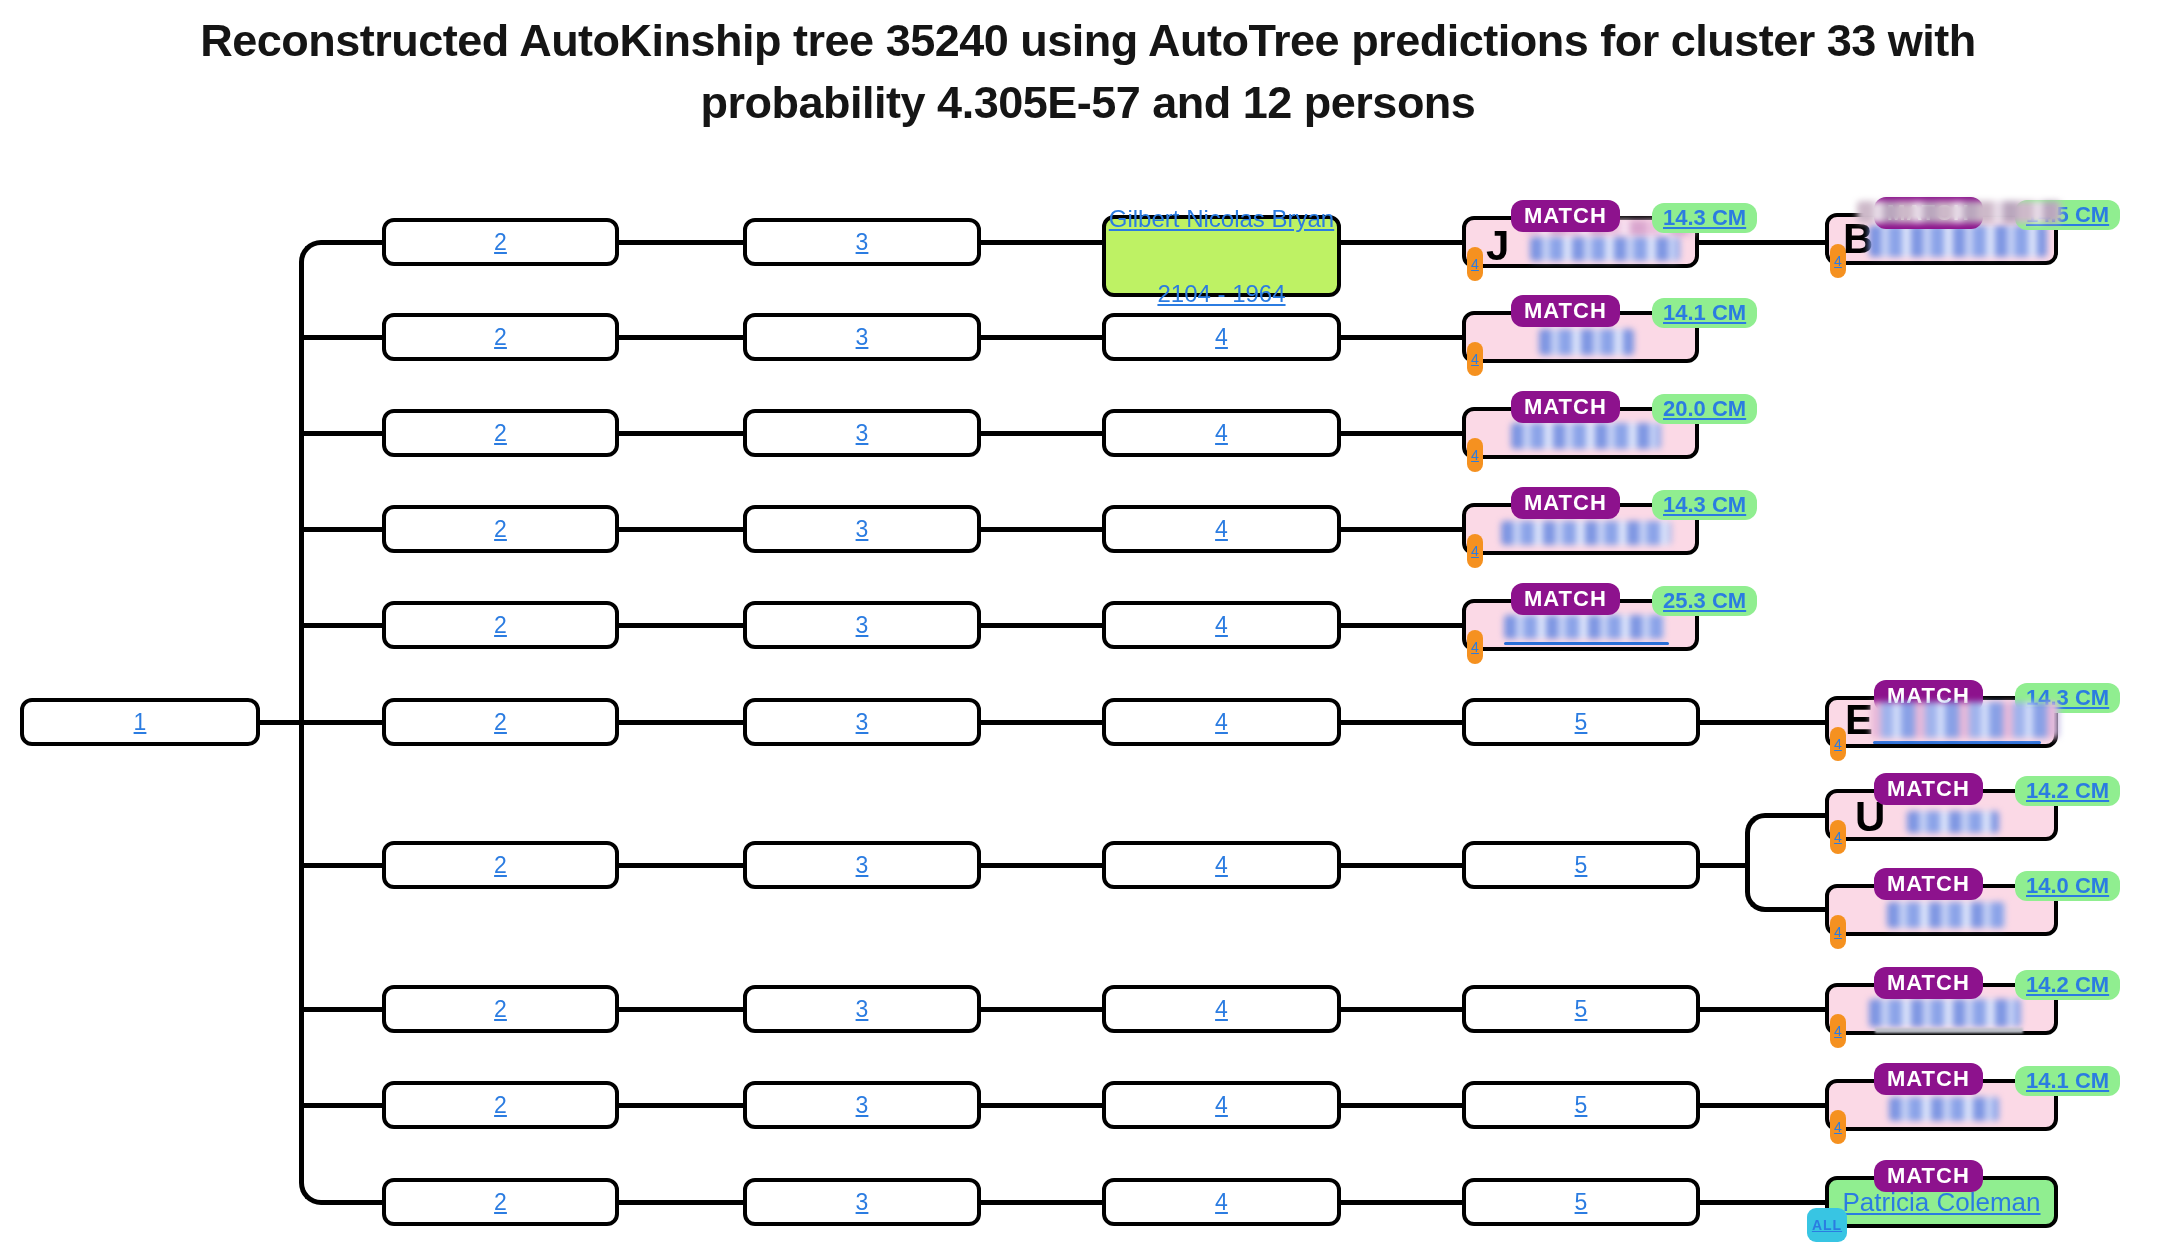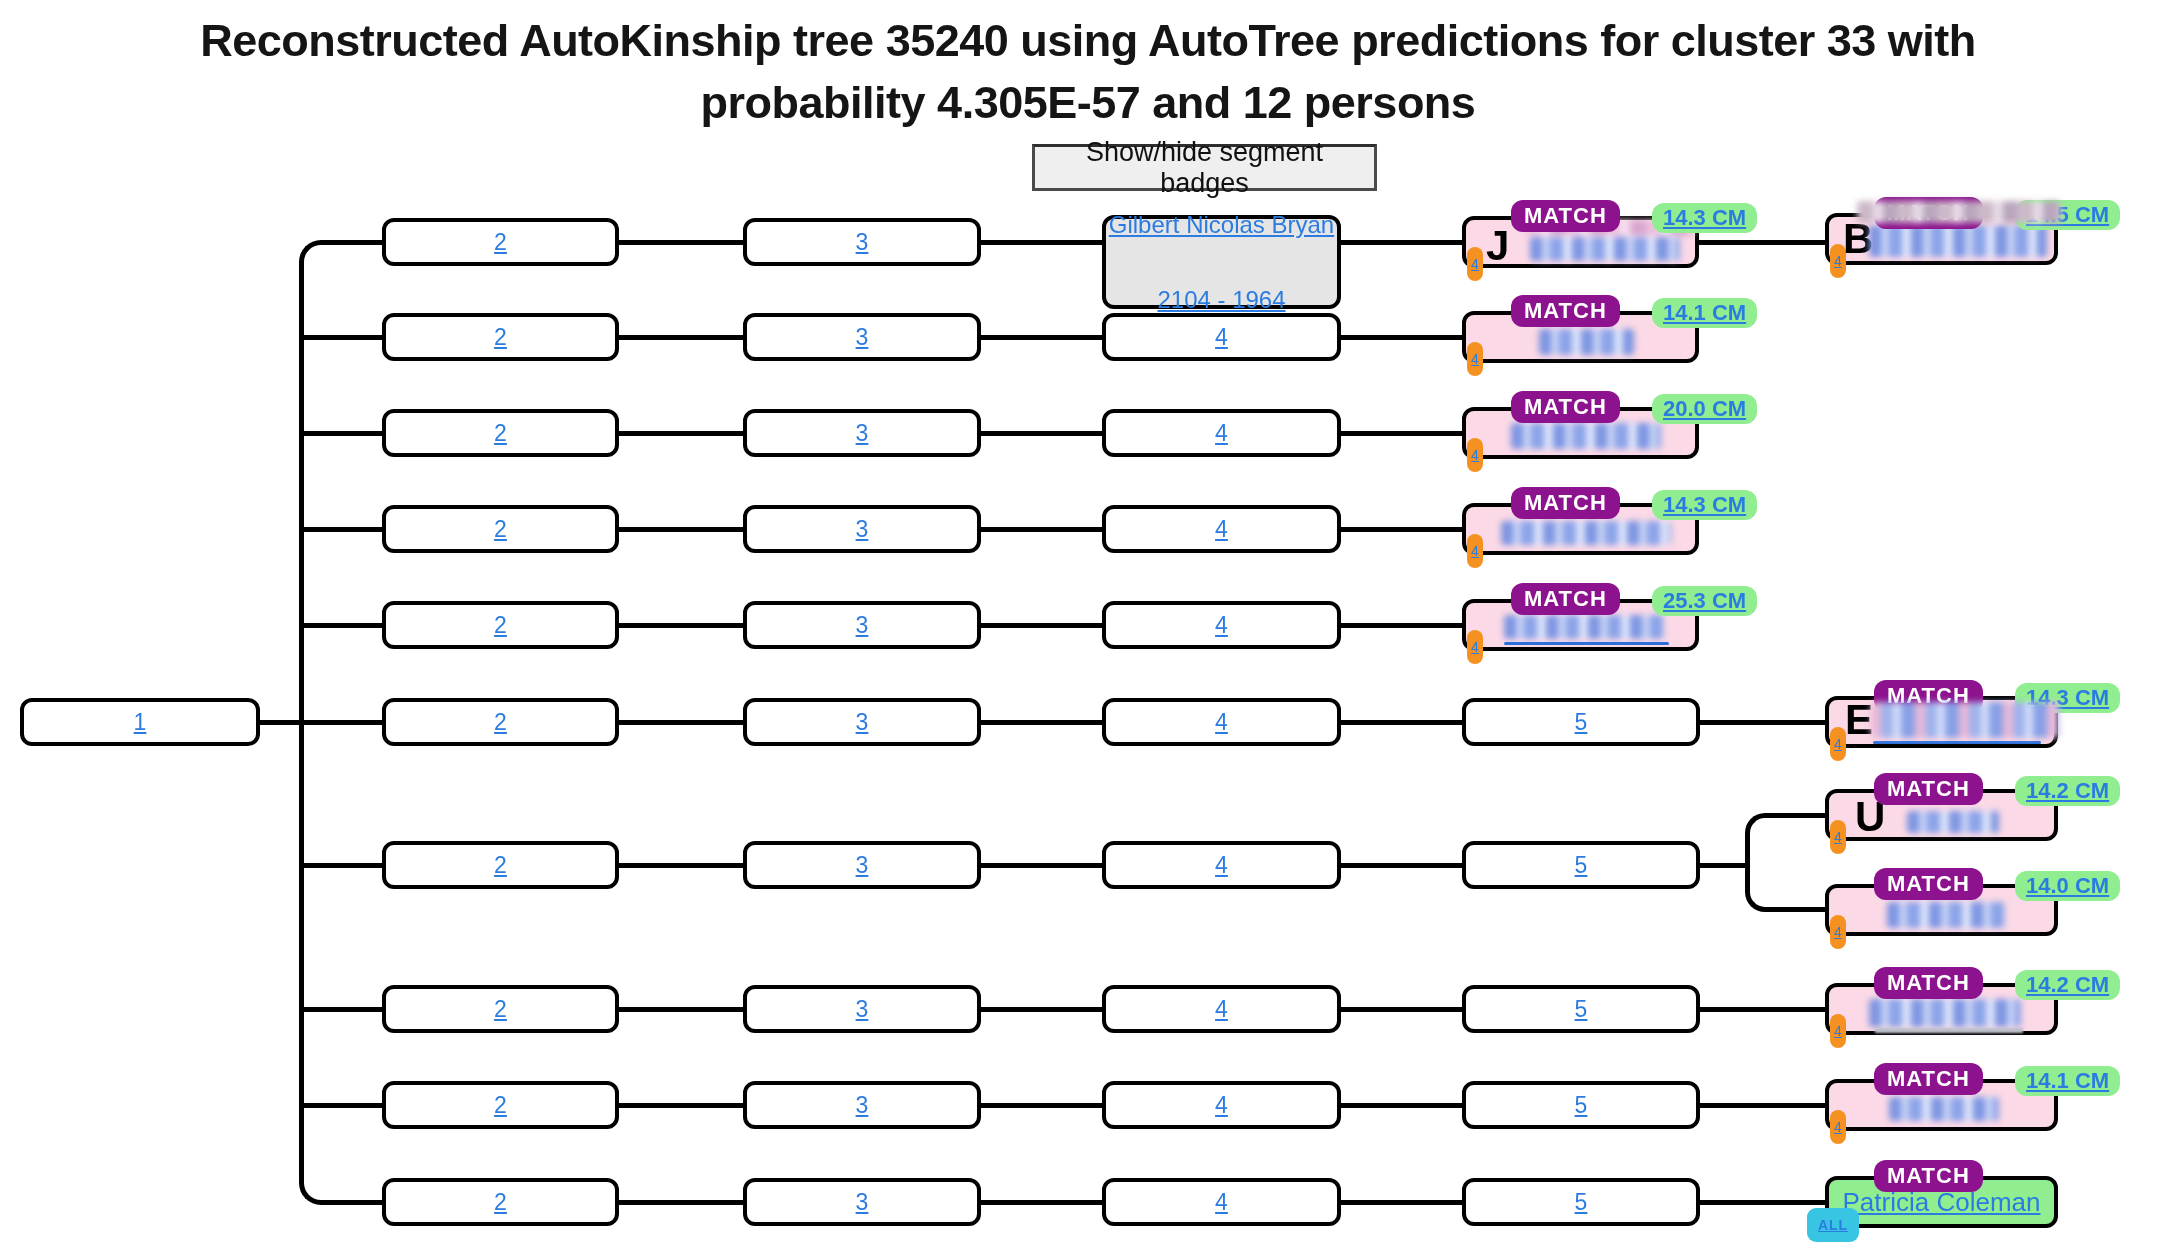--- a/index.html
+++ b/index.html
@@ -34,54 +34,53 @@
 
   .badge-match{position:absolute;left:45px;top:-20px;height:32px;line-height:32px;
     padding:0 13px;background:#8d128d;color:#fff;font-size:22px;font-weight:700;
     letter-spacing:1px;border-radius:12px;z-index:3;}
   .badge-cm{position:absolute;left:186px;top:-17px;height:30px;line-height:30px;
     padding:0 11px;background:#90ee90;font-size:22px;font-weight:700;border-radius:12px;
     z-index:3;white-space:nowrap;}
   .pill{position:absolute;left:1px;bottom:-17px;width:16px;height:34px;background:#f59120;
     border-radius:9px;display:flex;align-items:center;justify-content:center;
     font-size:14px;z-index:2;}
-  .badge-all{position:absolute;left:-22px;bottom:-18px;width:52px;height:34px;background:#38c5e3;
+  .badge-all{position:absolute;left:-22px;bottom:-18px;width:40px;height:34px;background:#38c5e3;
     border-radius:9px;display:flex;align-items:center;justify-content:center;
     font-size:14px;font-weight:700;letter-spacing:1px;z-index:2;}
   .initial{position:absolute;font-size:42px;font-weight:700;color:#000;z-index:2;line-height:44px;}
 
   .blur-strip{position:absolute;filter:blur(3px);border-radius:4px;z-index:2;}
   .blur-blue{background:repeating-linear-gradient(90deg,#7d95e2 0 12px,#c6d1f5 12px 20px,#8aa2e8 20px 33px,#dce3fa 33px 42px);}
   .blur-pink{background:repeating-linear-gradient(90deg,#ecc0de 0 14px,#f7e0f0 14px 24px,#d9a6ce 24px 40px);}
   .blur-gray{background:repeating-linear-gradient(90deg,#cdb9c9 0 16px,#e8dce8 16px 26px,#b9a6bd 26px 40px);}
   .blur-mix{background:repeating-linear-gradient(90deg,#e8b9d9 0 10px,#9fb2ec 10px 22px,#d4defa 22px 30px,#88a0e6 30px 44px);}
   .ul-line{position:absolute;background:#2b6fd8;z-index:2;border-radius:2px;}
   .ul-gray{position:absolute;background:#bcbfc9;filter:blur(1px);z-index:2;}
 </style>
 </head>
 <body>
 
 <div id="canvas">
   <div class="page-title">
     <div>Reconstructed AutoKinship tree 35240 using AutoTree predictions for cluster 33 with</div>
     <div>probability 4.305E-57 and 12 persons</div>
   </div>
-  <button class="toggle-btn">Show/hide segment badges</button>
 <div class="trunk" style="left: 299px; top: 240px; width: 83px; height: 965px;"></div>
     <div class="hline" style="left: 256px; top: 720px; width: 47px;"></div>
     <div class="nbox" style="left: 20px; top: 698px; width: 240px; height: 48px;">
       <span class="lnk num-lnk">1</span>
     </div>
     <div class="nbox" style="left: 382px; top: 218px; width: 237px; height: 48px;">
       <span class="lnk num-lnk">2</span>
     </div>
     <div class="nbox" style="left: 743px; top: 218px; width: 238px; height: 48px;">
       <span class="lnk num-lnk">3</span>
     </div>
-    <div class="pbox" style="left: 1102px; top: 215px; width: 239px; height: 94px; background: #e5e5e5; gap: 39px;">
+    <div class="pbox" style="left: 1102px; top: 215px; width: 239px; height: 82px; background: #bef264; gap: 39px;">
       <span class="lnk anc-lnk">Gilbert Nicolas Bryan</span>
       <span class="lnk anc-lnk">2104 - 1964</span>
     </div>
     <div class="hline" style="left: 615px; top: 240px; width: 132px;"></div>
     <div class="hline" style="left: 979px; top: 240px; width: 127px;"></div>
     <div class="hline" style="left: 1337px; top: 240px; width: 129px;"></div>
     <div class="hline" style="left: 1695px; top: 240px; width: 134px;"></div>
     <div class="mbox" style="left: 1462px; top: 216px; width: 237px; height: 52px; background: rgb(251, 217, 230);">
       <div class="badge-match">MATCH</div>
       <div class="badge-cm"><span class="lnk ">14.3 CM</span></div>

